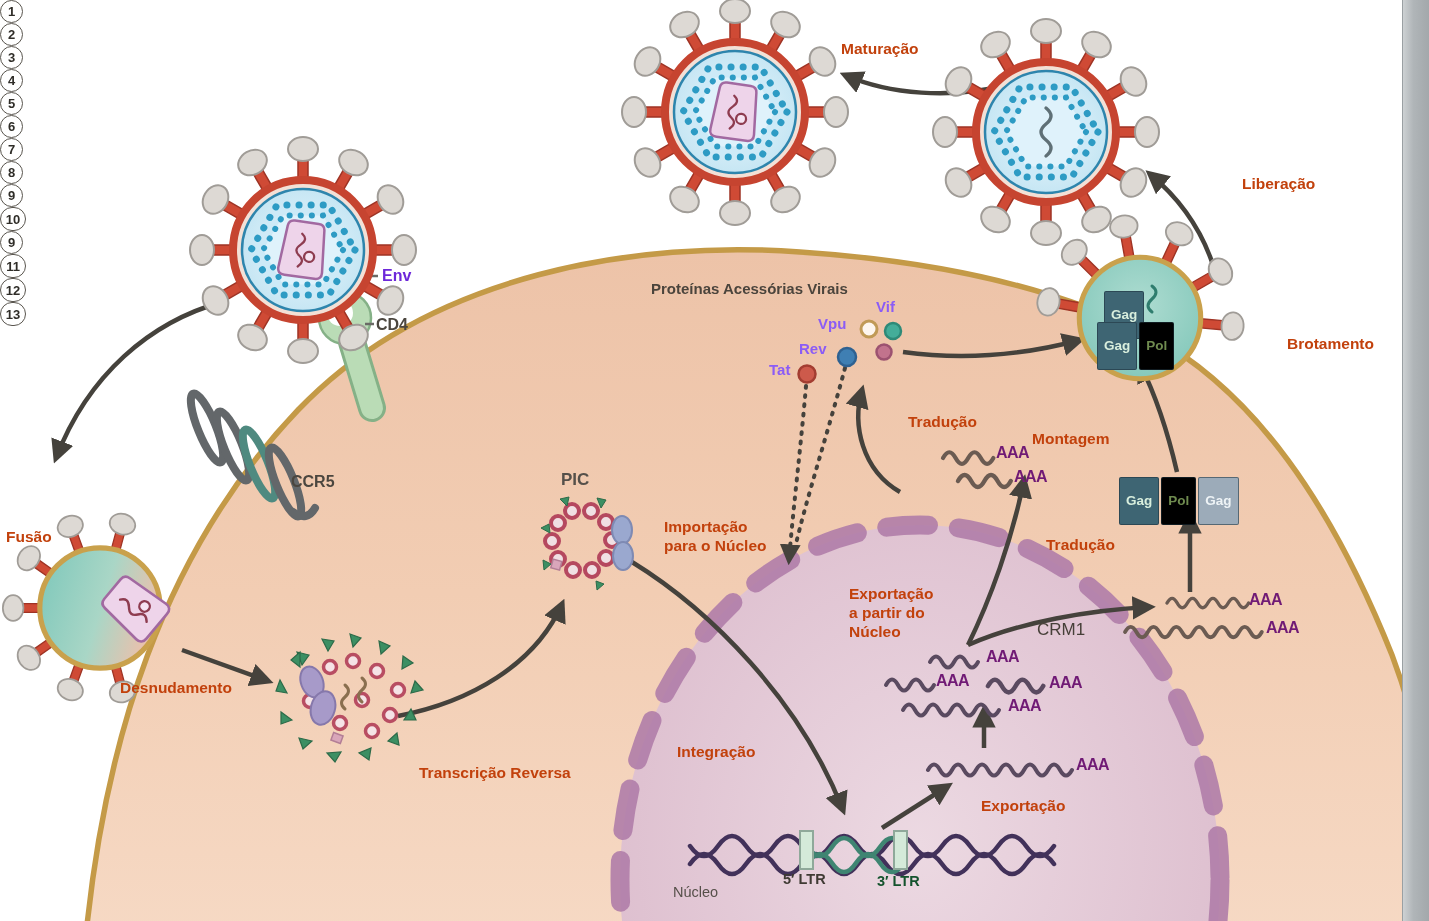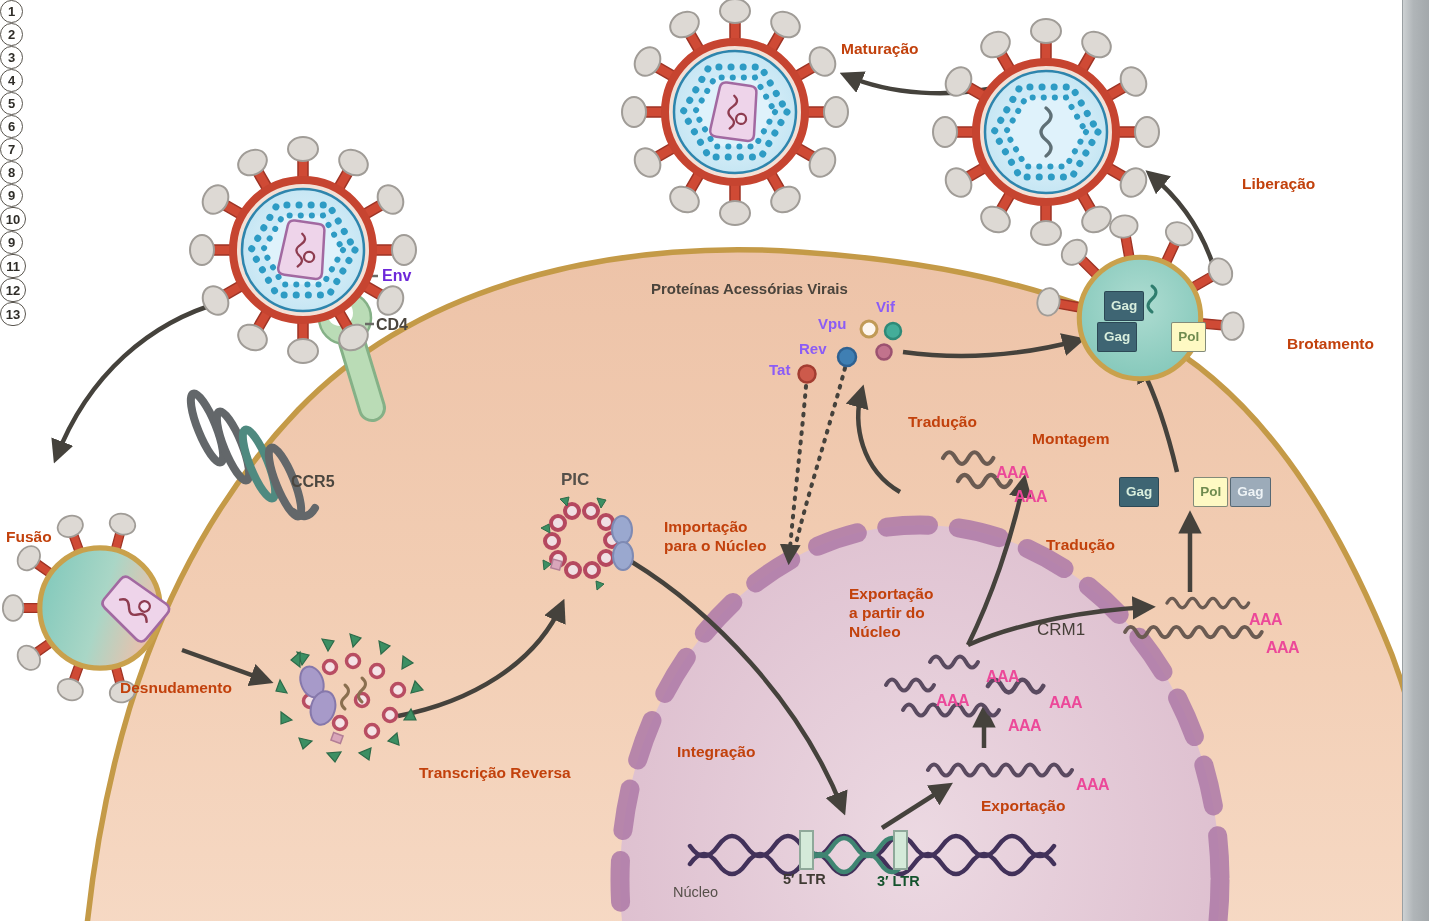--- a/index.html
+++ b/index.html
@@ -8,30 +8,30 @@
   .stage svg{position:absolute;left:0;top:0;}
   .lbl{position:absolute;color:#c2410c;font-weight:bold;font-size:15.5px;line-height:1.22;
        white-space:pre-line;z-index:5;}
   .num{width:23px;height:23px;border-radius:50%;background:#ffffff;border:1.6px solid #59554e;
        color:#2f2d28;font-size:13px;font-weight:bold;display:flex;align-items:center;
        justify-content:center;white-space:nowrap;box-sizing:border-box;z-index:6;}
   .num.wide{width:26px;height:24px;border-radius:12px;}
   .small-lbl{font-size:15px;color:#8b5cf6;}
   .plain{font-weight:normal;color:#56504a;font-size:14.5px;}
   .crm{font-weight:normal;color:#474039;font-size:17px;}
-  .aaa{position:absolute;font-weight:bold;font-size:16px;color:#ec4899;letter-spacing:-.5px;z-index:5;margin-top:20px;}
+  .aaa{position:absolute;font-weight:bold;font-size:16px;color:#701a75;letter-spacing:-.5px;z-index:5;}
   .gray-edge{position:absolute;right:0;top:0;width:26px;height:921px;z-index:9;
        background:linear-gradient(90deg,#cdd1d3 0%,#b0b5b8 40%,#a3a8ab 100%);
        border-left:1px solid #9aa0a3;}
   .boxrow{position:absolute;display:flex;gap:2px;z-index:6;}
   .box{display:inline-flex;align-items:center;justify-content:center;font-size:13.5px;
-       font-weight:bold;padding:7px 6px;border-radius:2px;line-height:1;
+       font-weight:bold;padding:16px 6px;border-radius:2px;line-height:1;
        border:1.5px solid rgba(30,50,60,.55);}
   .box.dark{background:#3e6573;color:#d8eedd;}
-  .box.green{background:#fef9c3;color:#6f8b4f;margin-left:32px;}
+  .box.green{background:#000000;color:#6f8b4f;}
   .box.gray{background:#9cabb9;color:#eef3f6;}
 </style>
 </head>
 <body>
 
 <div class="stage">
 
 <svg width="1429" height="921" viewBox="0 0 1429 921">
   <defs>
     <linearGradient id="cellGrad" x1="0" y1="0" x2="0" y2="1">

